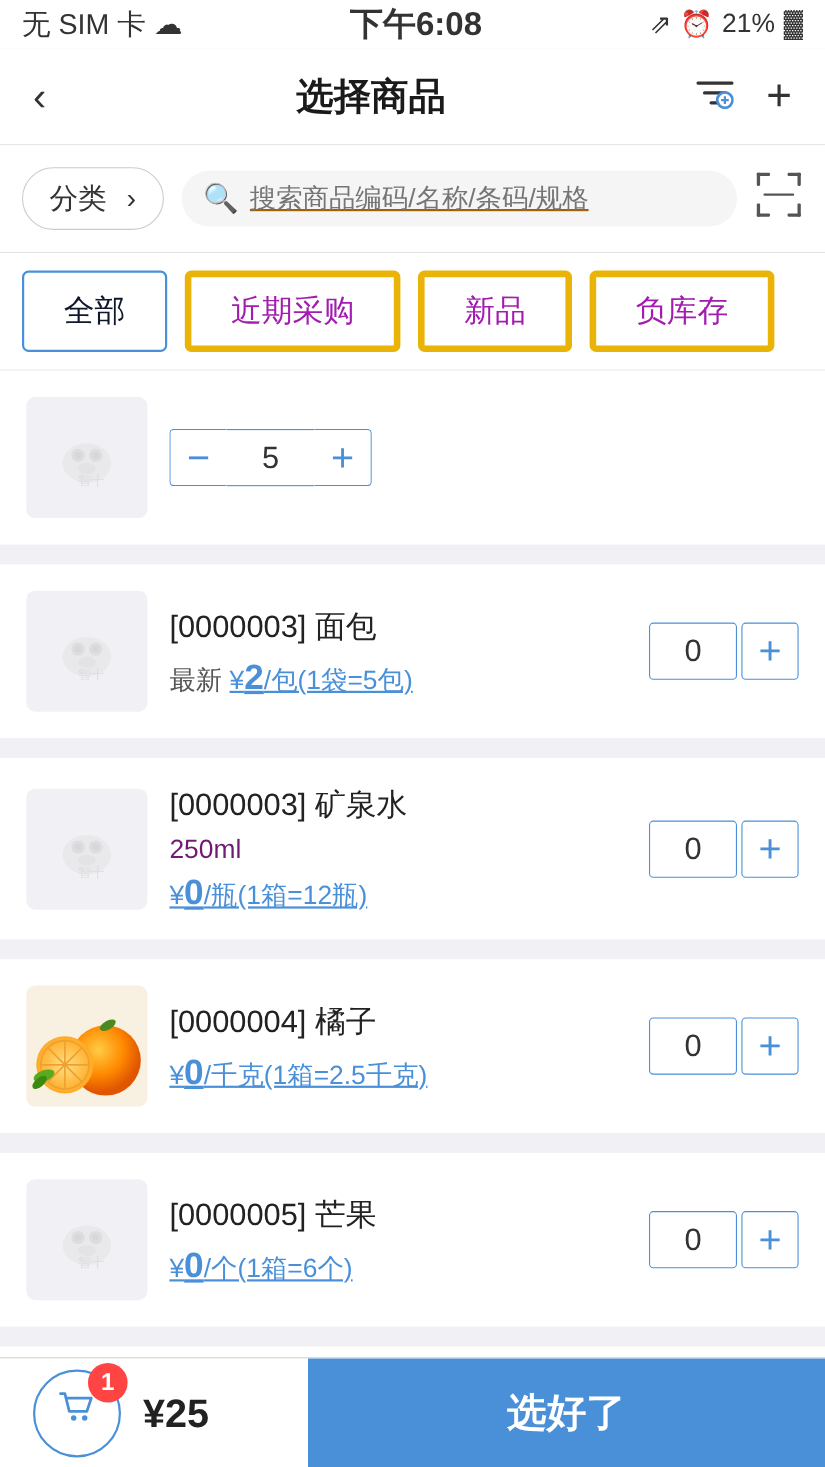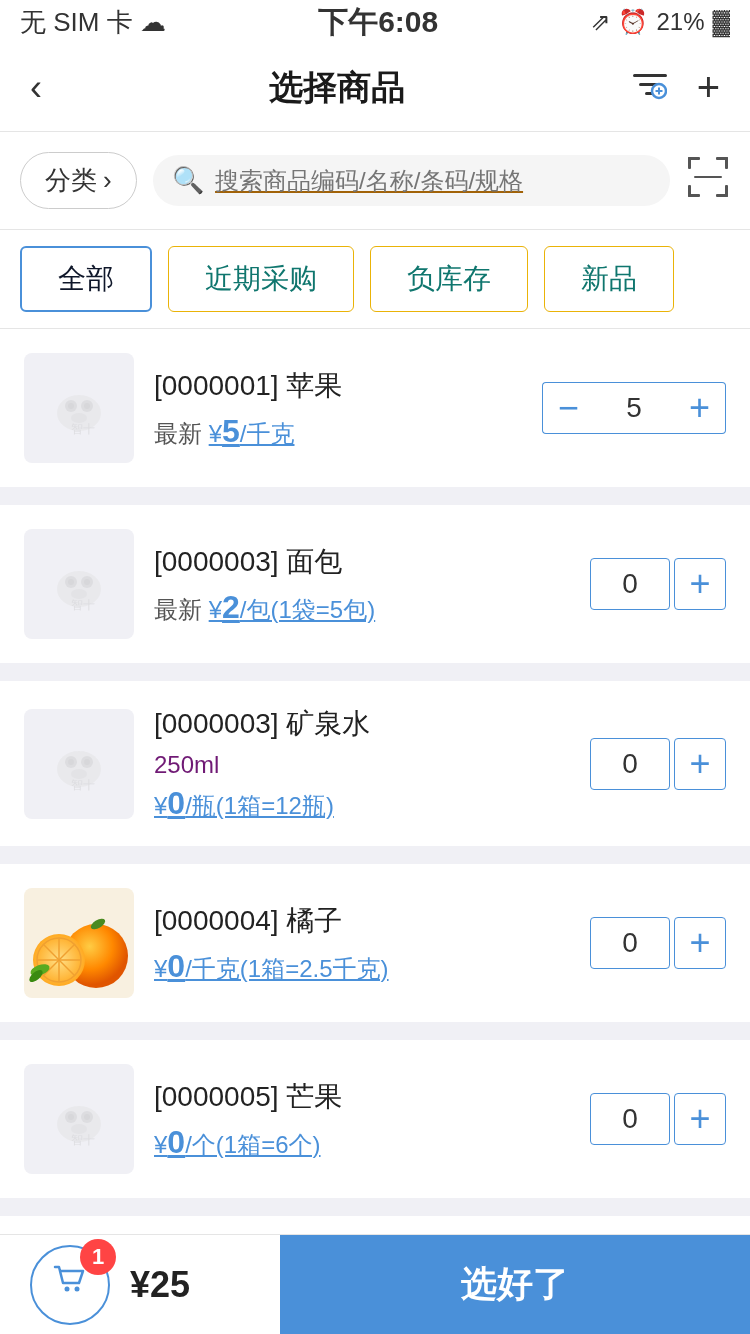--- a/index.html
+++ b/index.html
@@ -72,21 +72,21 @@
       border: 1px solid #ccc;
       border-radius: 30px;
       padding: 10px 24px;
       font-size: 26px;
       color: #333;
       background: #fff;
       white-space: nowrap;
       cursor: pointer;
       display: flex;
       align-items: center;
-      gap: 6px;
+      gap: 18px;
     }
     .search-box {
       flex: 1;
       display: flex;
       align-items: center;
       background: #f5f5f5;
       border-radius: 30px;
       padding: 10px 20px;
       gap: 10px;
     }
@@ -112,23 +112,23 @@
       display: flex;
       padding: 16px 20px;
       gap: 16px;
       border-bottom: 1px solid #e5e5e5;
     }
     .tab-btn {
       padding: 12px 36px;
       border-radius: 6px;
       font-size: 28px;
       cursor: pointer;
-      border: 1px solid #eab308;
-      background: #fff;
-      color: #0f766e;
+      border: 6px solid #eab308;
+      background: #fff;
+      color: #a21caf;
     }
     .tab-btn.active {
       border: 2px solid #4a90d9;
       color: #0f172a;
       background: #fff;
       font-weight: 500;
     }
 
     
     .product-list {
@@ -389,44 +389,37 @@
       <rect x="30" y="39" width="12" height="3" rx="1" fill="#555"></rect>
       <rect x="39" y="30" width="3" height="12" rx="1" fill="#555"></rect>
       <rect x="8" y="21" width="28" height="2" rx="1" fill="#555"></rect>
     </svg>
   </span>
 </div>
 
 <div class="tabs-bar">
   <button class="tab-btn active">全部</button>
   <button class="tab-btn">近期采购</button>
+  <button class="tab-btn">新品</button>
   <button class="tab-btn">负库存</button>
-  <button class="tab-btn">新品</button>
 </div>
 
 <div class="product-list">
 
   <div class="product-item">
     <div class="product-image placeholder">
       <svg class="owl-icon" viewBox="0 0 60 60" fill="none">
         <ellipse cx="30" cy="35" rx="22" ry="18" fill="#ddd"></ellipse>
         <circle cx="22" cy="28" r="6" fill="#bbb"></circle>
         <circle cx="38" cy="28" r="6" fill="#bbb"></circle>
         <circle cx="22" cy="28" r="3" fill="#aaa"></circle>
         <circle cx="38" cy="28" r="3" fill="#aaa"></circle>
         <ellipse cx="30" cy="40" rx="8" ry="5" fill="#ccc"></ellipse>
         <text x="22" y="55" font-size="12" fill="#bbb" font-family="sans-serif">智十</text>
       </svg>
-    </div>
-    <div class="product-info">
-      <div class="product-name">[0000001] 苹果</div>
-      <div class="product-price">
-        <span>最新 </span>
-        <span class="price-currency">¥</span><span class="price-value">5</span><span class="price-label">/千克</span>
-      </div>
     </div>
     <div class="product-controls">
       <button class="qty-btn qty-minus">−</button>
       <input class="qty-input" value="5" style="">
       <button class="qty-btn qty-plus">+</button>
     </div>
   </div>
 
   <div class="separator"></div>
 

